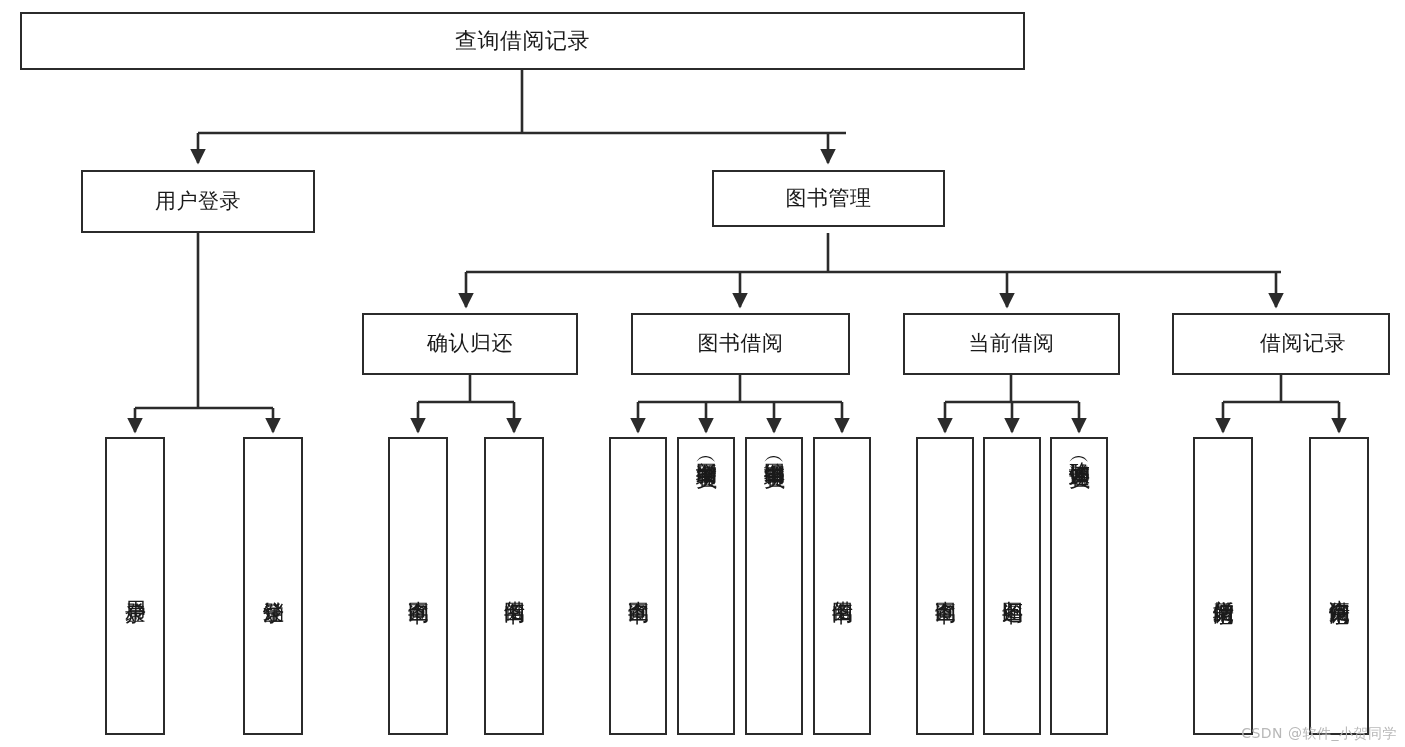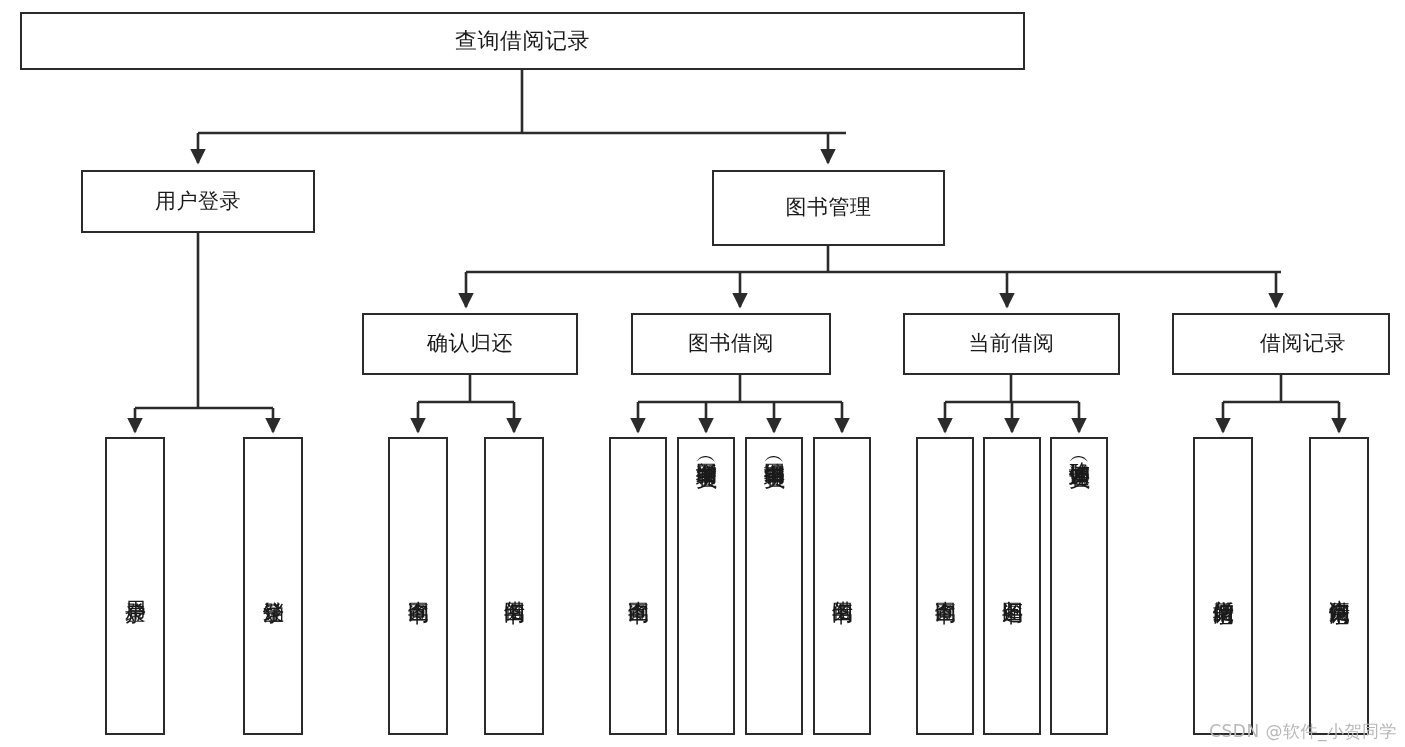--- a/index.html
+++ b/index.html
@@ -63,21 +63,21 @@
     white-space: nowrap;
   }
   .node.vert.mid {
     align-items: center;
     padding-top: 0;
   }
   #watermark {
     position: absolute;
     right: 8px;
     bottom: 4px;
-    font-size: 17px;
+    font-size: 14px;
     color: #b8b8b8;
     letter-spacing: 0.5px;
     white-space: nowrap;
     z-index: 3;
     font-family: "DejaVu Sans", "Liberation Sans", sans-serif;
   }
 </style>
 </head>
 <body>
 
@@ -133,28 +133,28 @@
     </g>
   </svg>
 
   <div class="node horiz root" style="left:20px; top:12px; width:1005px; height:58px;">
     <span class="label">查询借阅记录</span>
   </div>
 
   <div class="node horiz" style="left:81px; top:170px; width:234px; height:63px;">
     <span class="label">用户登录</span>
   </div>
-  <div class="node horiz" style="left:712px; top:170px; width:233px; height:76px;">
+  <div class="node horiz" style="left:712px; top:170px; width:233px; height:57px;">
     <span class="label">图书管理</span>
   </div>
 
   <div class="node horiz" style="left:362px; top:313px; width:216px; height:62px;">
     <span class="label">确认归还</span>
   </div>
-  <div class="node horiz" style="left:631px; top:313px; width:200px; height:62px;">
+  <div class="node horiz" style="left:631px; top:313px; width:219px; height:62px;">
     <span class="label">图书借阅</span>
   </div>
   <div class="node horiz" style="left:903px; top:313px; width:217px; height:62px;align-items:center;">
     <span class="label">当前借阅</span>
   </div>
   <div class="node horiz" style="left:1172px; top:313px; width:218px; height:62px;padding-left:44px;">
     <span class="label">借阅记录</span>
   </div>
 
   <div class="node vert mid" style="left:105px; top:437px; width:60px; height:298px;">

